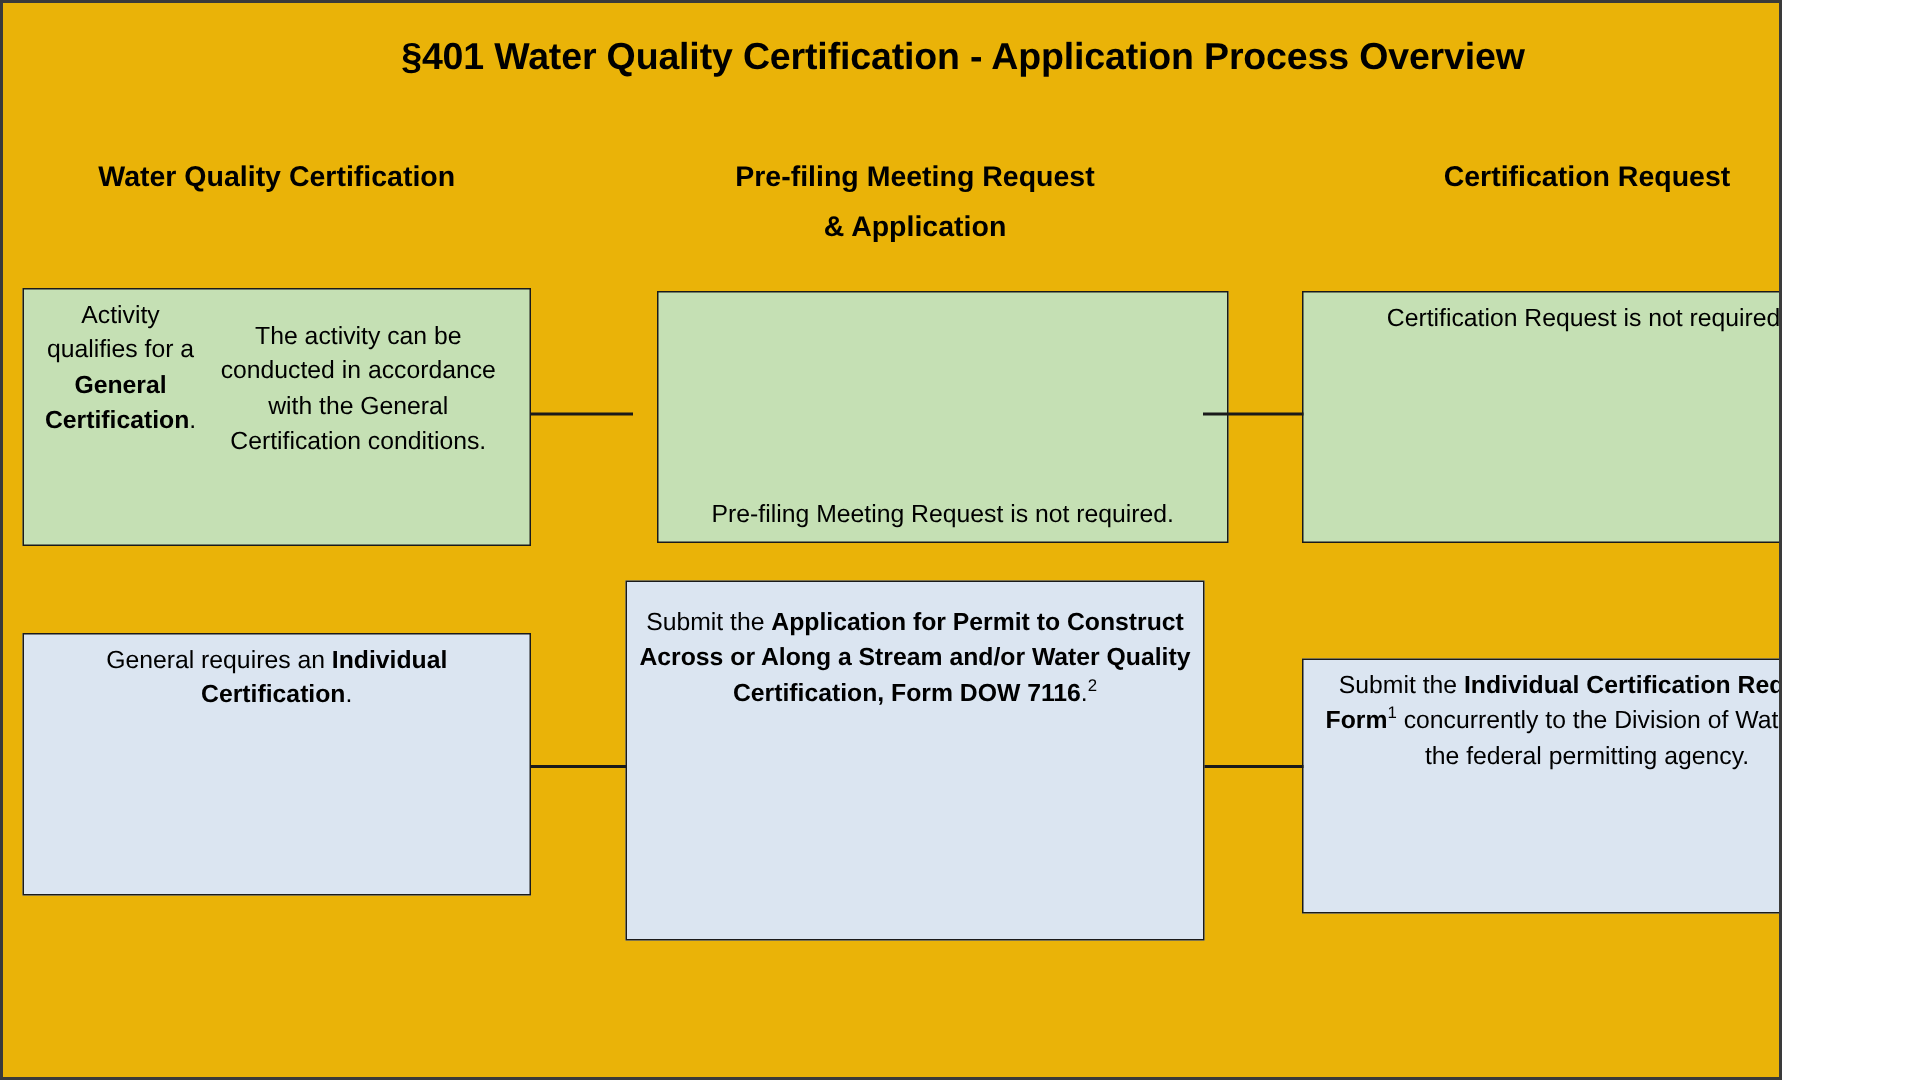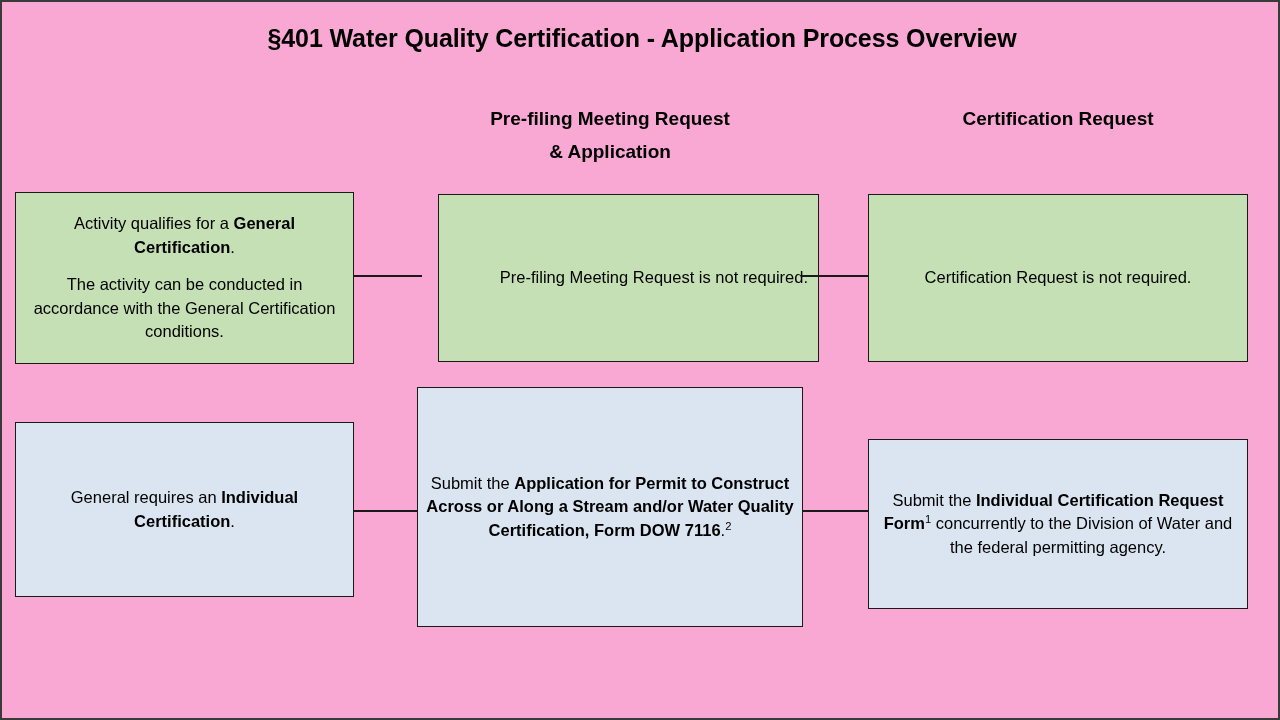--- a/index.html
+++ b/index.html
@@ -2,23 +2,23 @@
 <html><head>
 <meta charset="utf-8">
 <style>
   html, body {
     margin: 0;
     padding: 0;
     background: #ffffff;
   }
   #page {
     position: relative;
-    width: 1280px;
+    width: 1188px;
     height: 720px;
-    background: #f9a8d4;
+    background: #eab308;
     border: 2px solid #3a3a3a;
     box-sizing: border-box;
     font-family: "Liberation Sans", sans-serif;
     color: #000000;
     overflow: hidden;
   }
 
   
   .doc-title {
     position: absolute;
@@ -44,21 +44,20 @@
   .col-head.c1 { left: 13px;  top: 100px; width: 339px; }
   .col-head.c2 { left: 415px; top: 100px; width: 386px; }
   .col-head.c3 { left: 866px; top: 100px; width: 380px; }
 
   
   .pbox {
     position: absolute;
     box-sizing: border-box;
     border: 1.5px solid #1a1a1a;
     display: flex;
-    flex-direction: column;
     justify-content: center;
     text-align: center;
     font-size: 16.5px;
     line-height: 1.42;
     padding: 6px 10px;
   }
   .pbox.green { background: #c5e0b4; }
   .pbox.blue  { background: #dbe5f1; }
   .pbox p { margin: 0; }
   .pbox p + p { margin-top: 14px; }
@@ -102,20 +101,23 @@
   .footnotes div { white-space: normal; }
   .footnotes i { font-style: italic; }
 </style>
 </head>
 <body>
 
 <div id="page">
 
   <div class="doc-title">§401 Water Quality Certification -  Application Process Overview</div>
 
+  <div class="col-head c1">
+    <span>Water Quality Certification</span>
+  </div>
   <div class="col-head c3">
     <span>Certification Request</span>
   </div>
   <div class="col-head c2">
     <div>Pre-filing Meeting Request</div>
     <div>&amp; Application</div>
   </div>
 
   <div class="pbox green" id="box-general-cert">
     <p><span>Activity qualifies for a </span><b>General Certification</b><span>.</span></p>

